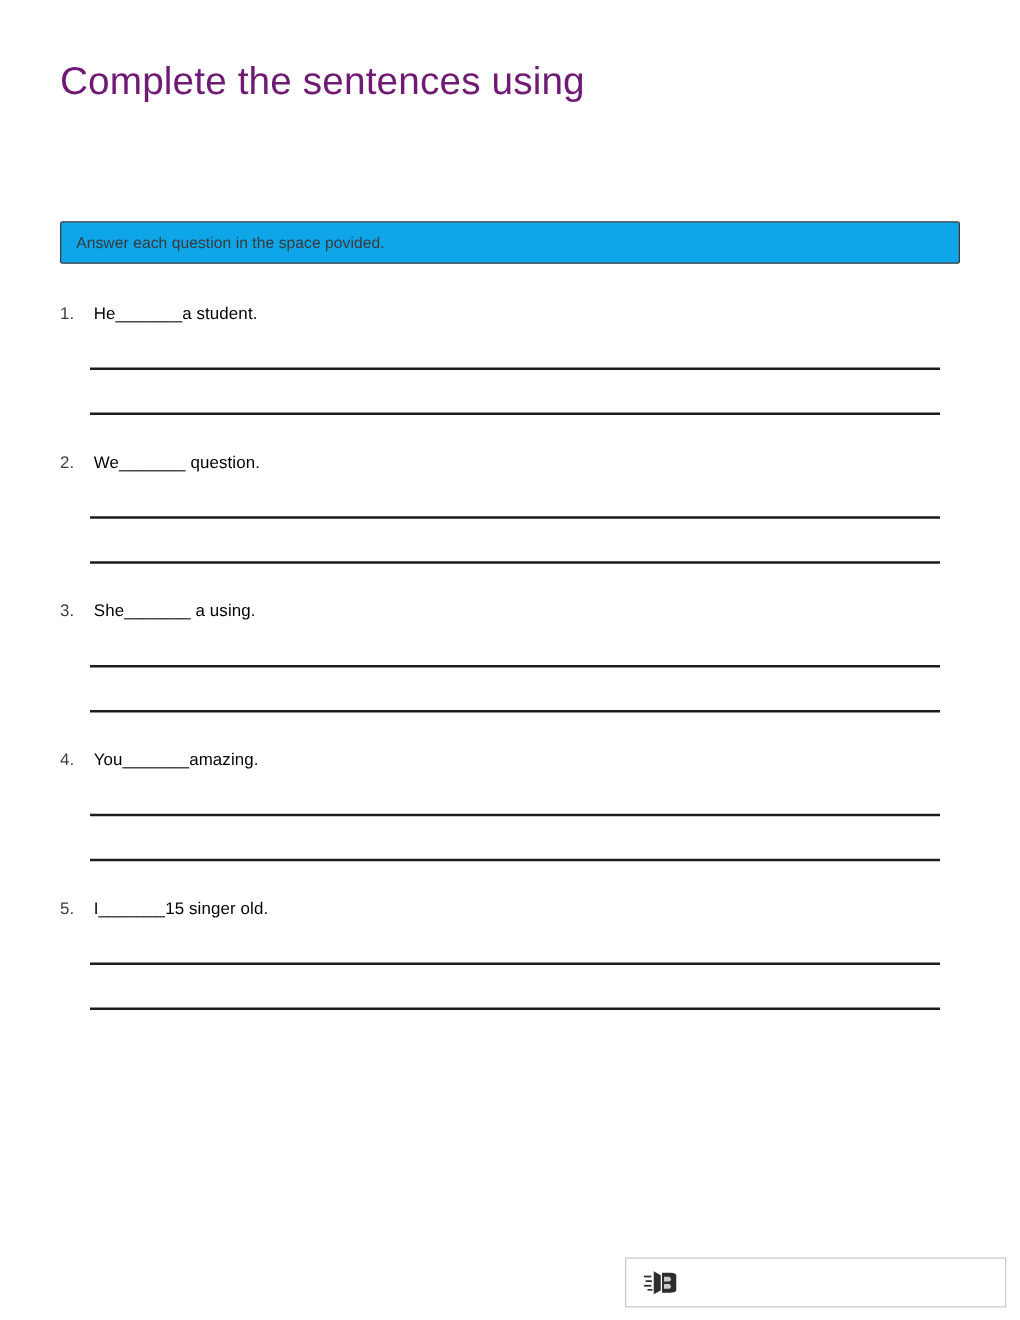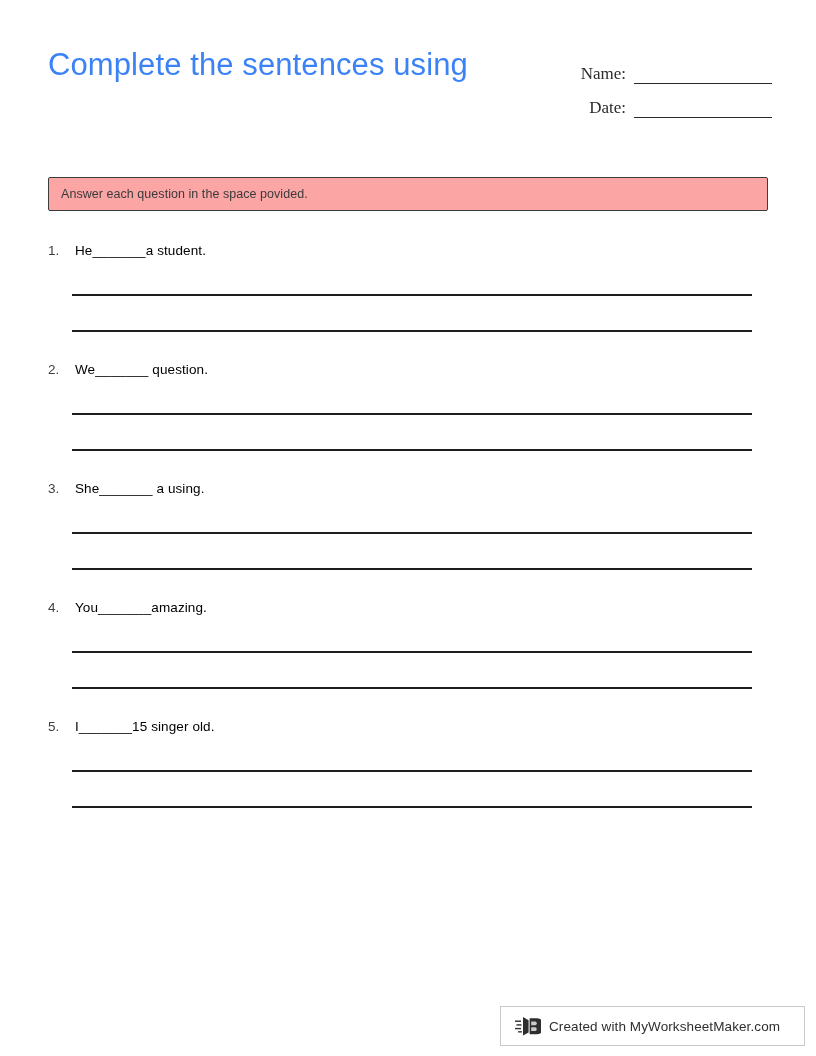--- a/index.html
+++ b/index.html
@@ -26,21 +26,21 @@
   }
   .title {
     position: absolute;
     left: 48px;
     top: 46px;
     width: 500px;
     font-size: 31px;
     line-height: 37px;
     font-weight: 300;
     letter-spacing: 0.1px;
-    color: #3b82f6;
+    color: #701a75;
   }
   .title-line {
     display: block;
     white-space: pre;
   }
 
   .namedate {
     position: absolute;
     left: 560px;
     top: 50px;
@@ -69,21 +69,21 @@
   
   .instruction-box {
     position: absolute;
     left: 48px;
     top: 177px;
     width: 720px;
     height: 34px;
     box-sizing: border-box;
     border: 1px solid #3c3c3c;
     border-radius: 2px;
-    background: #fca5a5;
+    background: #0ea5e9;
     display: flex;
     align-items: center;
     padding-left: 12px;
   }
   .instruction-text {
     font-size: 12.5px;
     color: #3a3a3a;
     letter-spacing: 0.05px;
   }
 
@@ -158,30 +158,20 @@
 </style>
 </head>
 <body>
 
 <div class="header">
 
   <div class="title">
     <span class="title-line">Complete the sentences using</span>
   </div>
 
-  <div class="namedate">
-    <div class="nd-row">
-      <span class="nd-label">Name:</span>
-      <span class="nd-line"></span>
-    </div>
-    <div class="nd-row">
-      <span class="nd-label">Date:</span>
-      <span class="nd-line"></span>
-    </div>
-  </div>
 
 </div>
 
 <div class="instruction-box">
   <span class="instruction-text">Answer each question in the space povided.</span>
 </div>
 
 <div class="questions">
 
   <div class="question-block">
@@ -239,14 +229,13 @@
       <rect x="0" y="13.9" width="6" height="1.4"></rect>
       <rect x="3" y="17.2" width="4" height="1.3"></rect>
       <path d="M8 3 L13.6 6.2 L13.6 18.4 L8 21.4 Z"></path>
       <path d="M14.6 4.2 L21.6 4.2 A3.6 3.6 0 0 1 21.6 20.2 L14.6 20.2 Z"></path>
     </g>
     <g fill="#ffffff">
       <path d="M16.2 7.4 L20.4 7.4 A2 2 0 0 1 20.4 11.2 L16.2 11.2 Z" opacity="0.75"></path>
       <path d="M16.2 13.2 L20.4 13.2 A2 2 0 0 1 20.4 17 L16.2 17 Z" opacity="0.75"></path>
     </g>
   </svg>
-  <span class="badge-text">Created with MyWorksheetMaker.com</span>
 </div>
 
 </body></html>

